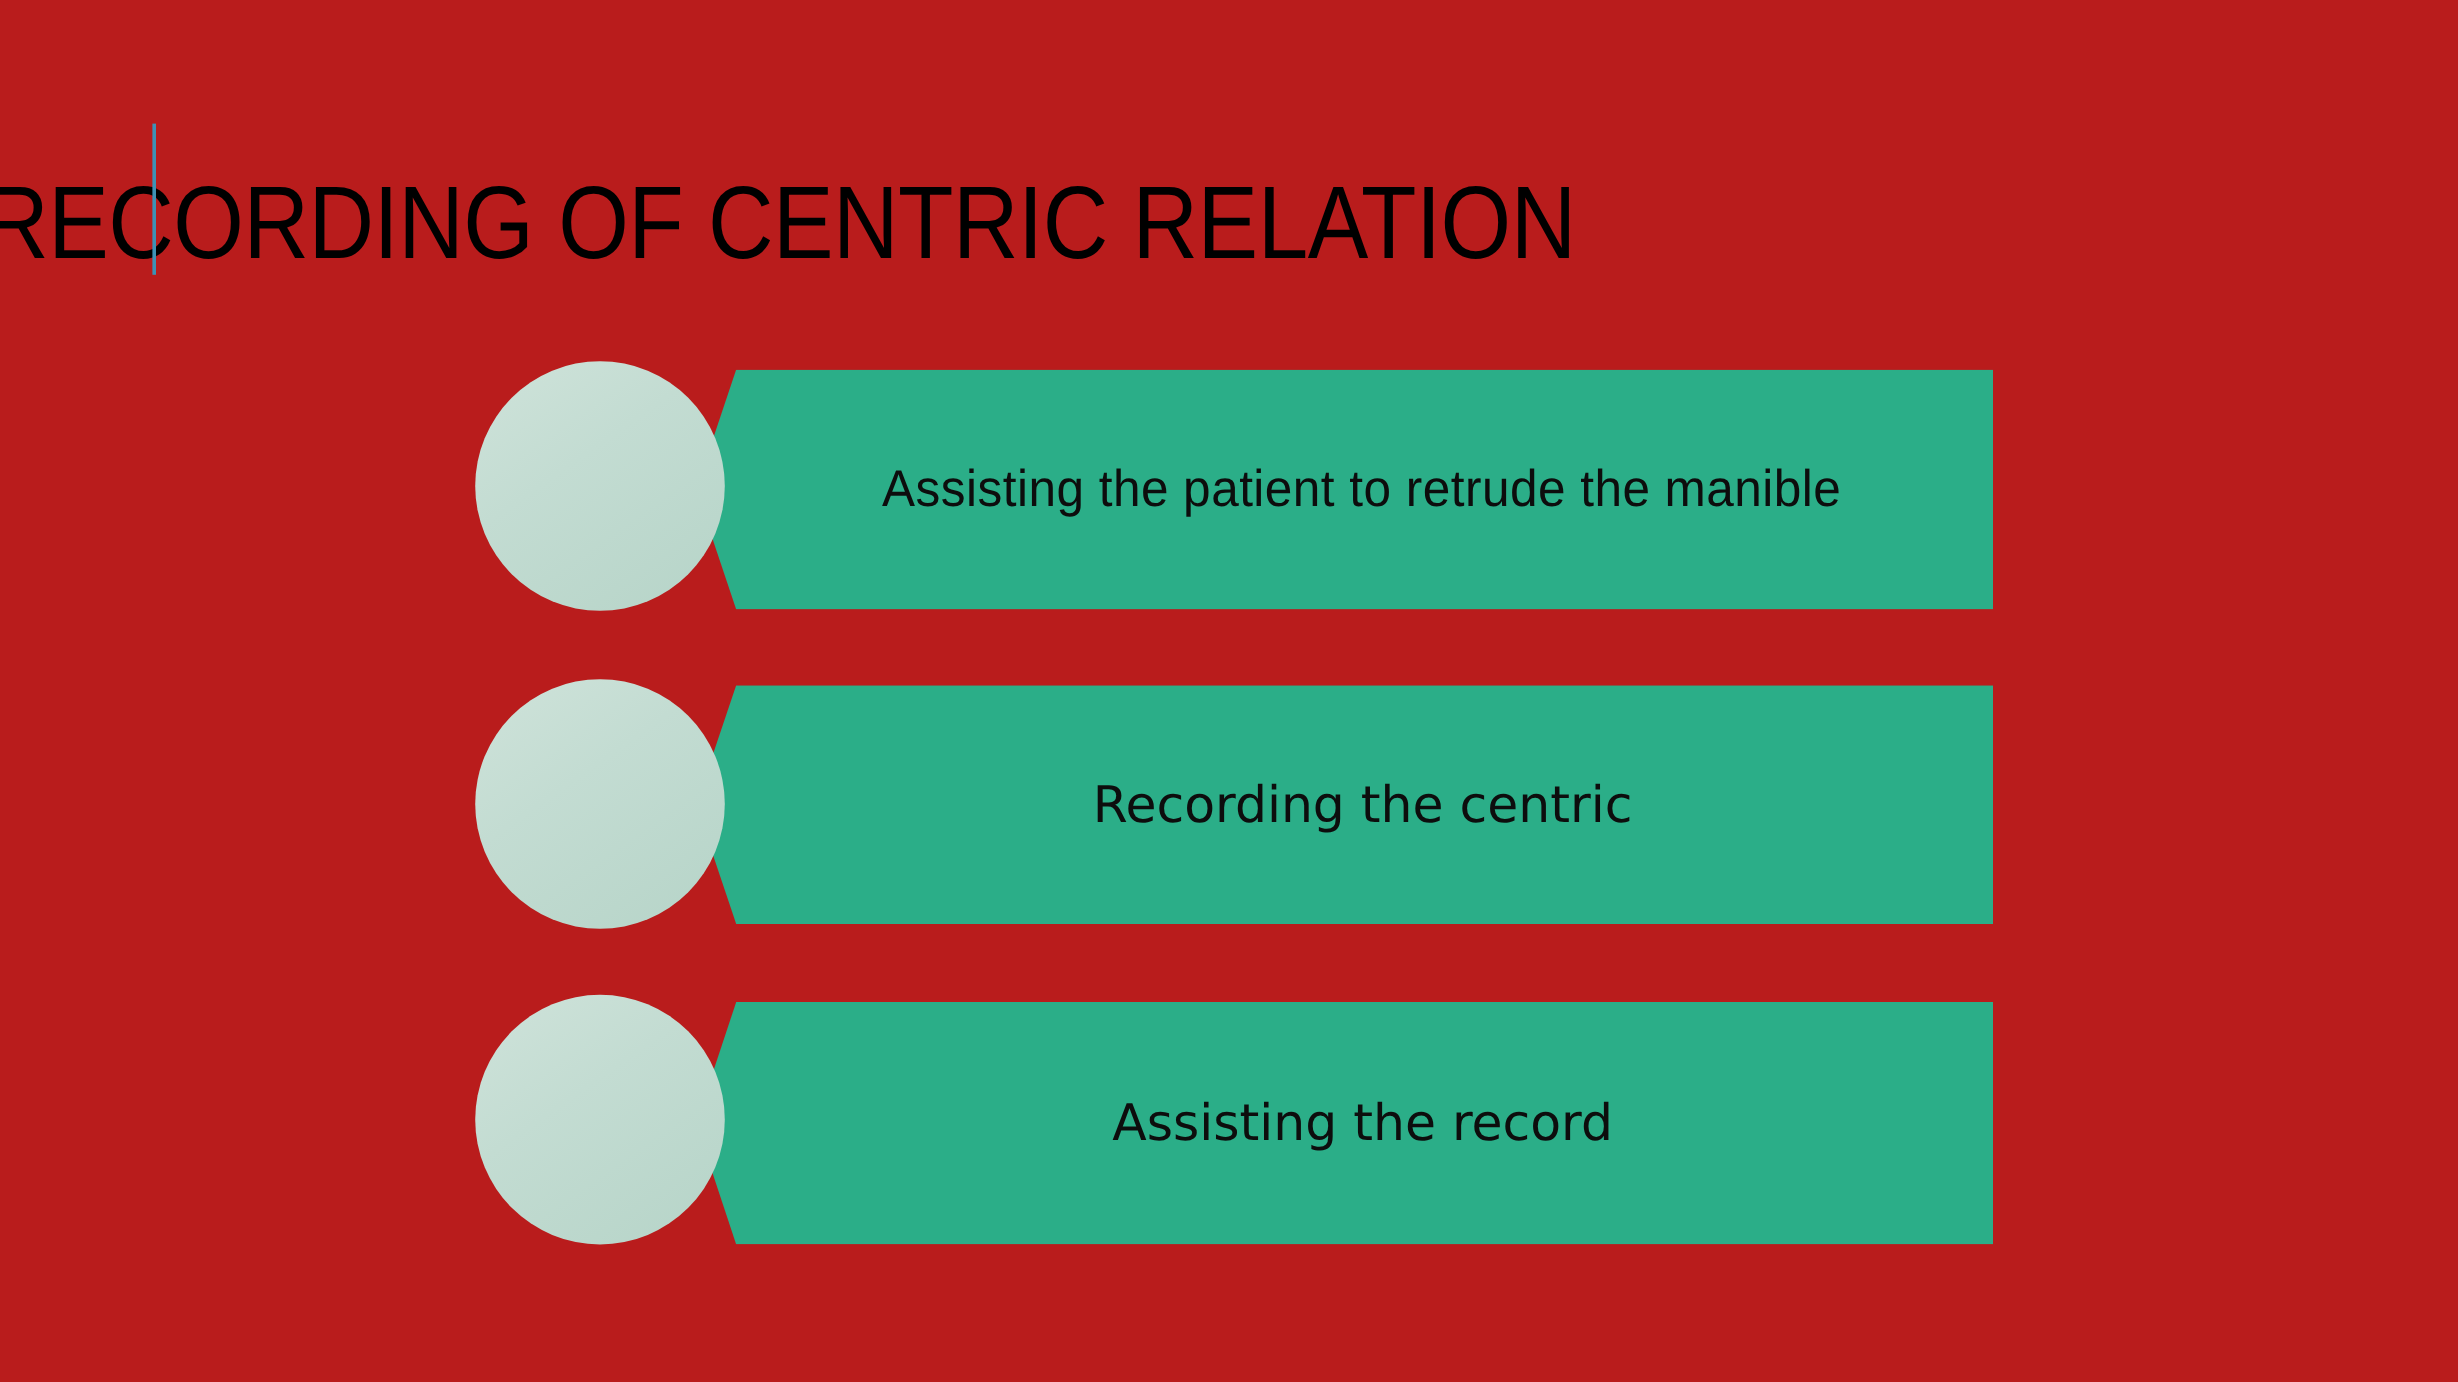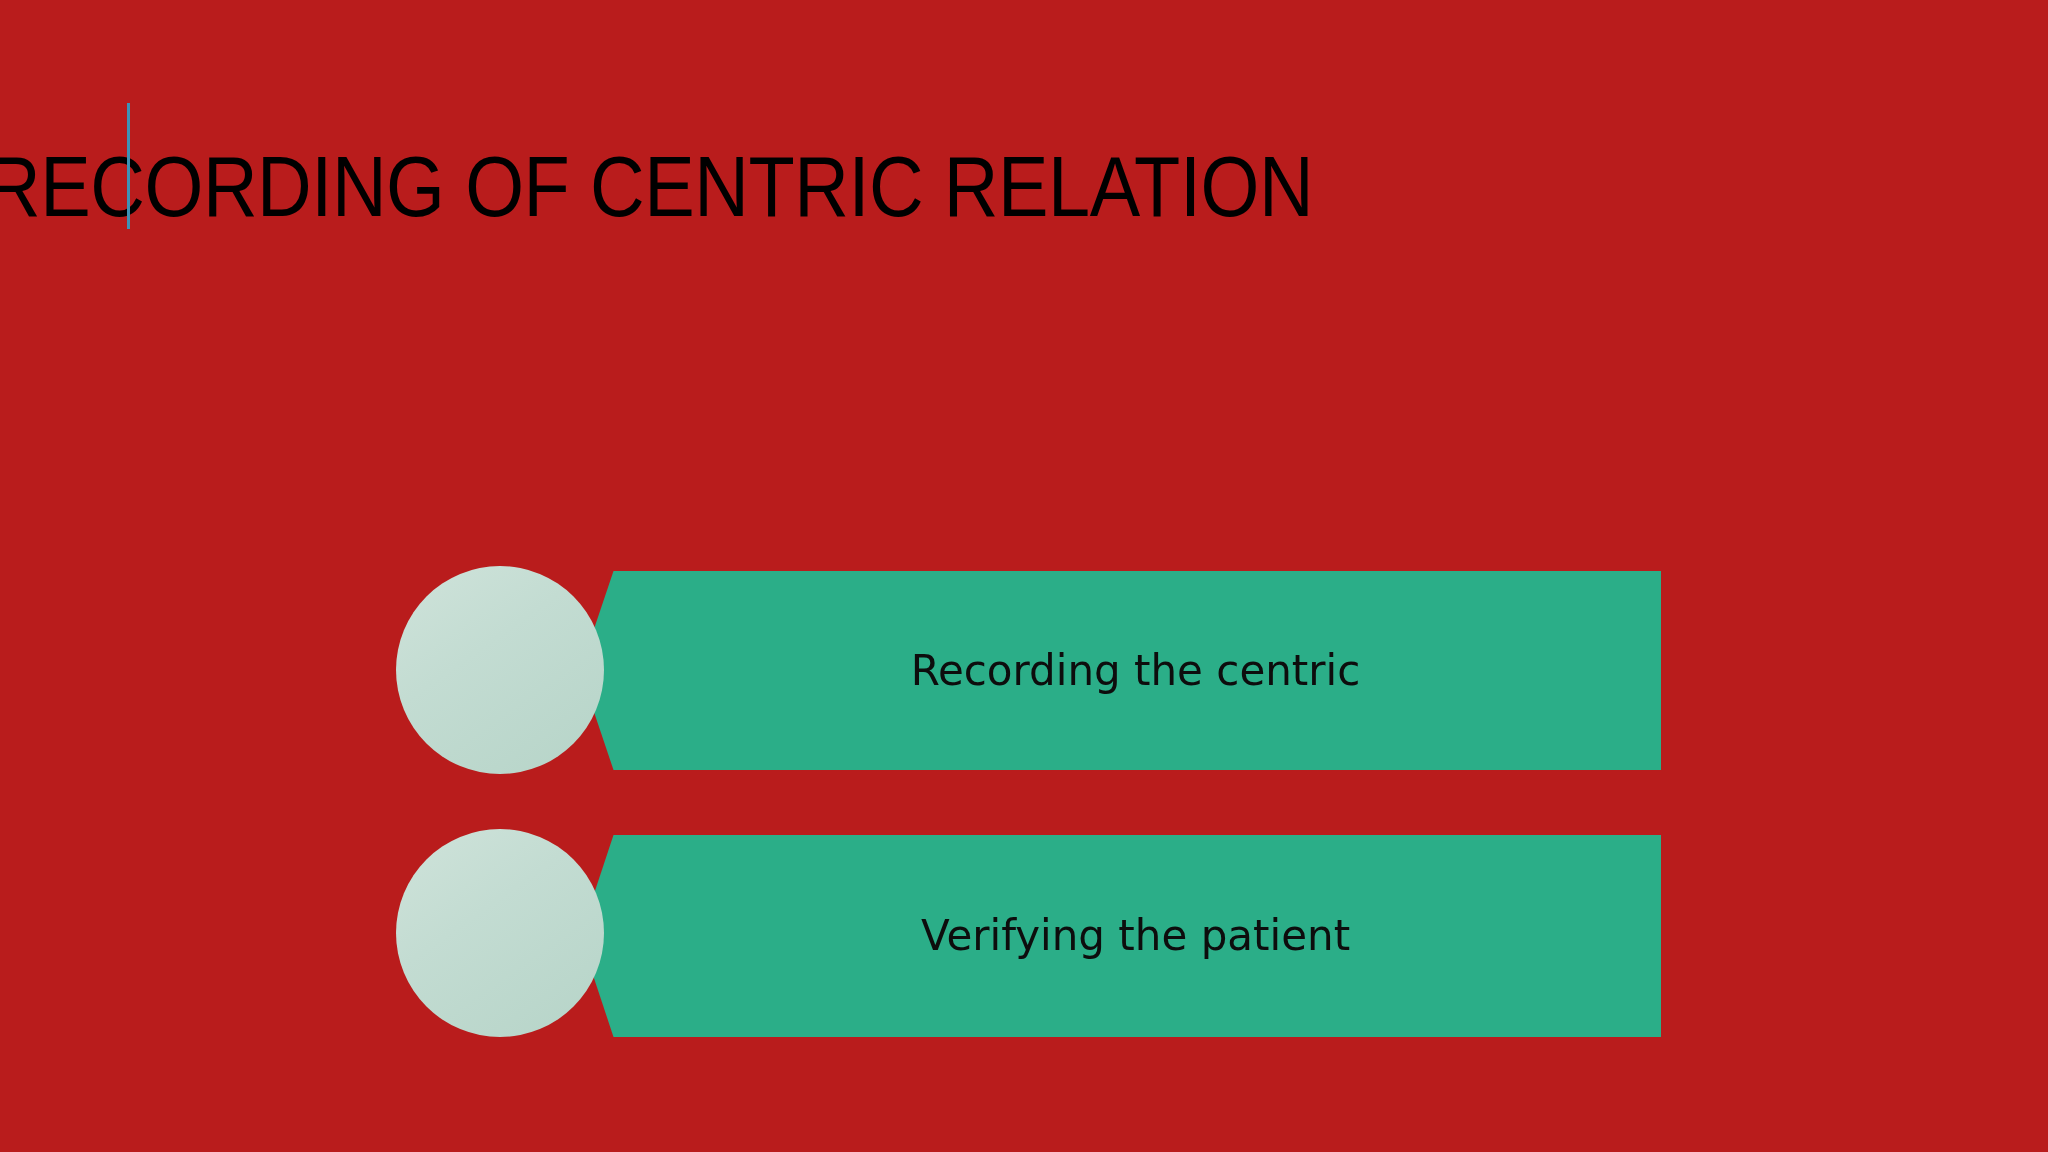--- a/index.html
+++ b/index.html
@@ -124,28 +124,34 @@
 <body>
 
 <div id="slide">
 
   <div id="title-block">
     <h1 id="slide-title">RECORDING OF CENTRIC RELATION</h1>
   </div>
 
   <div id="text-caret"></div>
 
+  <div class="row r1">
+    <div class="banner">
+      <span class="banner-text">Assisting the patient to retrude  the manible</span>
+    </div>
+    <div class="bubble"></div>
+  </div>
 
   <div class="row r2">
     <div class="banner">
       <span class="banner-text">Recording the centric</span>
     </div>
     <div class="bubble"></div>
   </div>
 
   <div class="row r3">
     <div class="banner">
-      <span class="banner-text">Verifying the patient</span>
+      <span class="banner-text">Assisting the record</span>
     </div>
     <div class="bubble"></div>
   </div>
 
 </div>
 
 </body></html>

